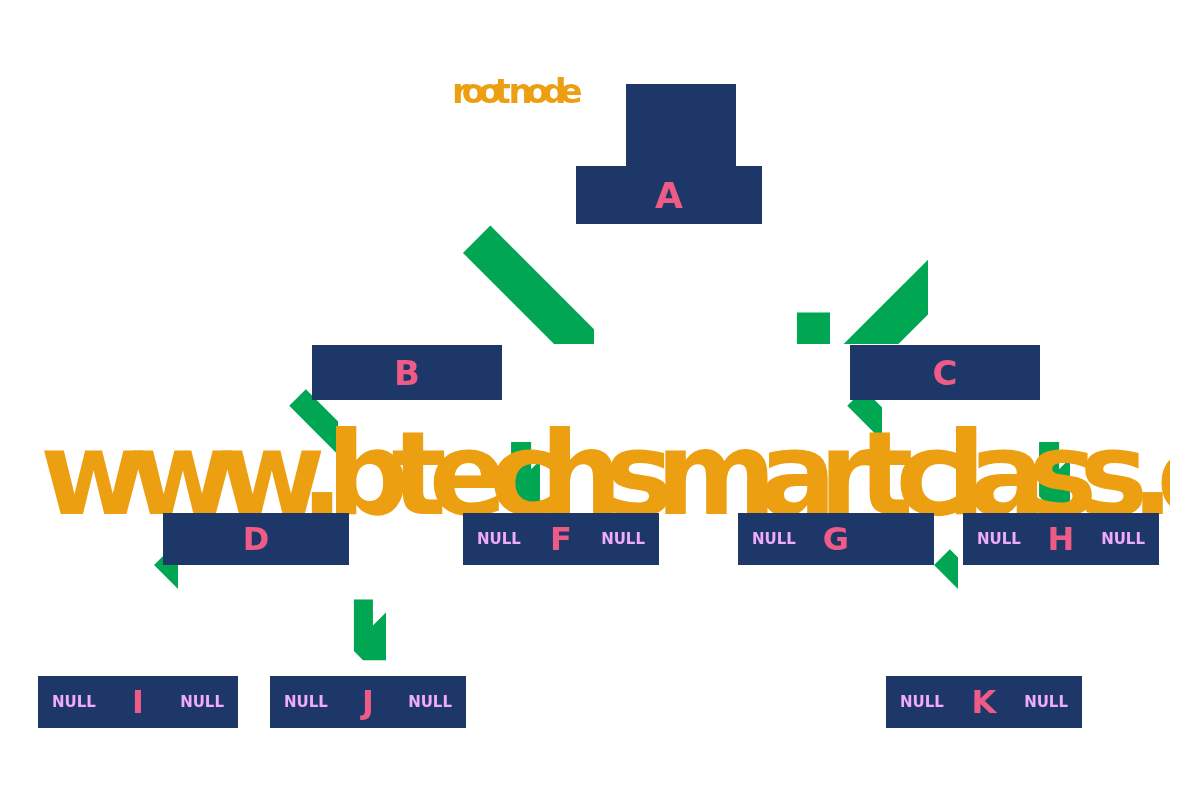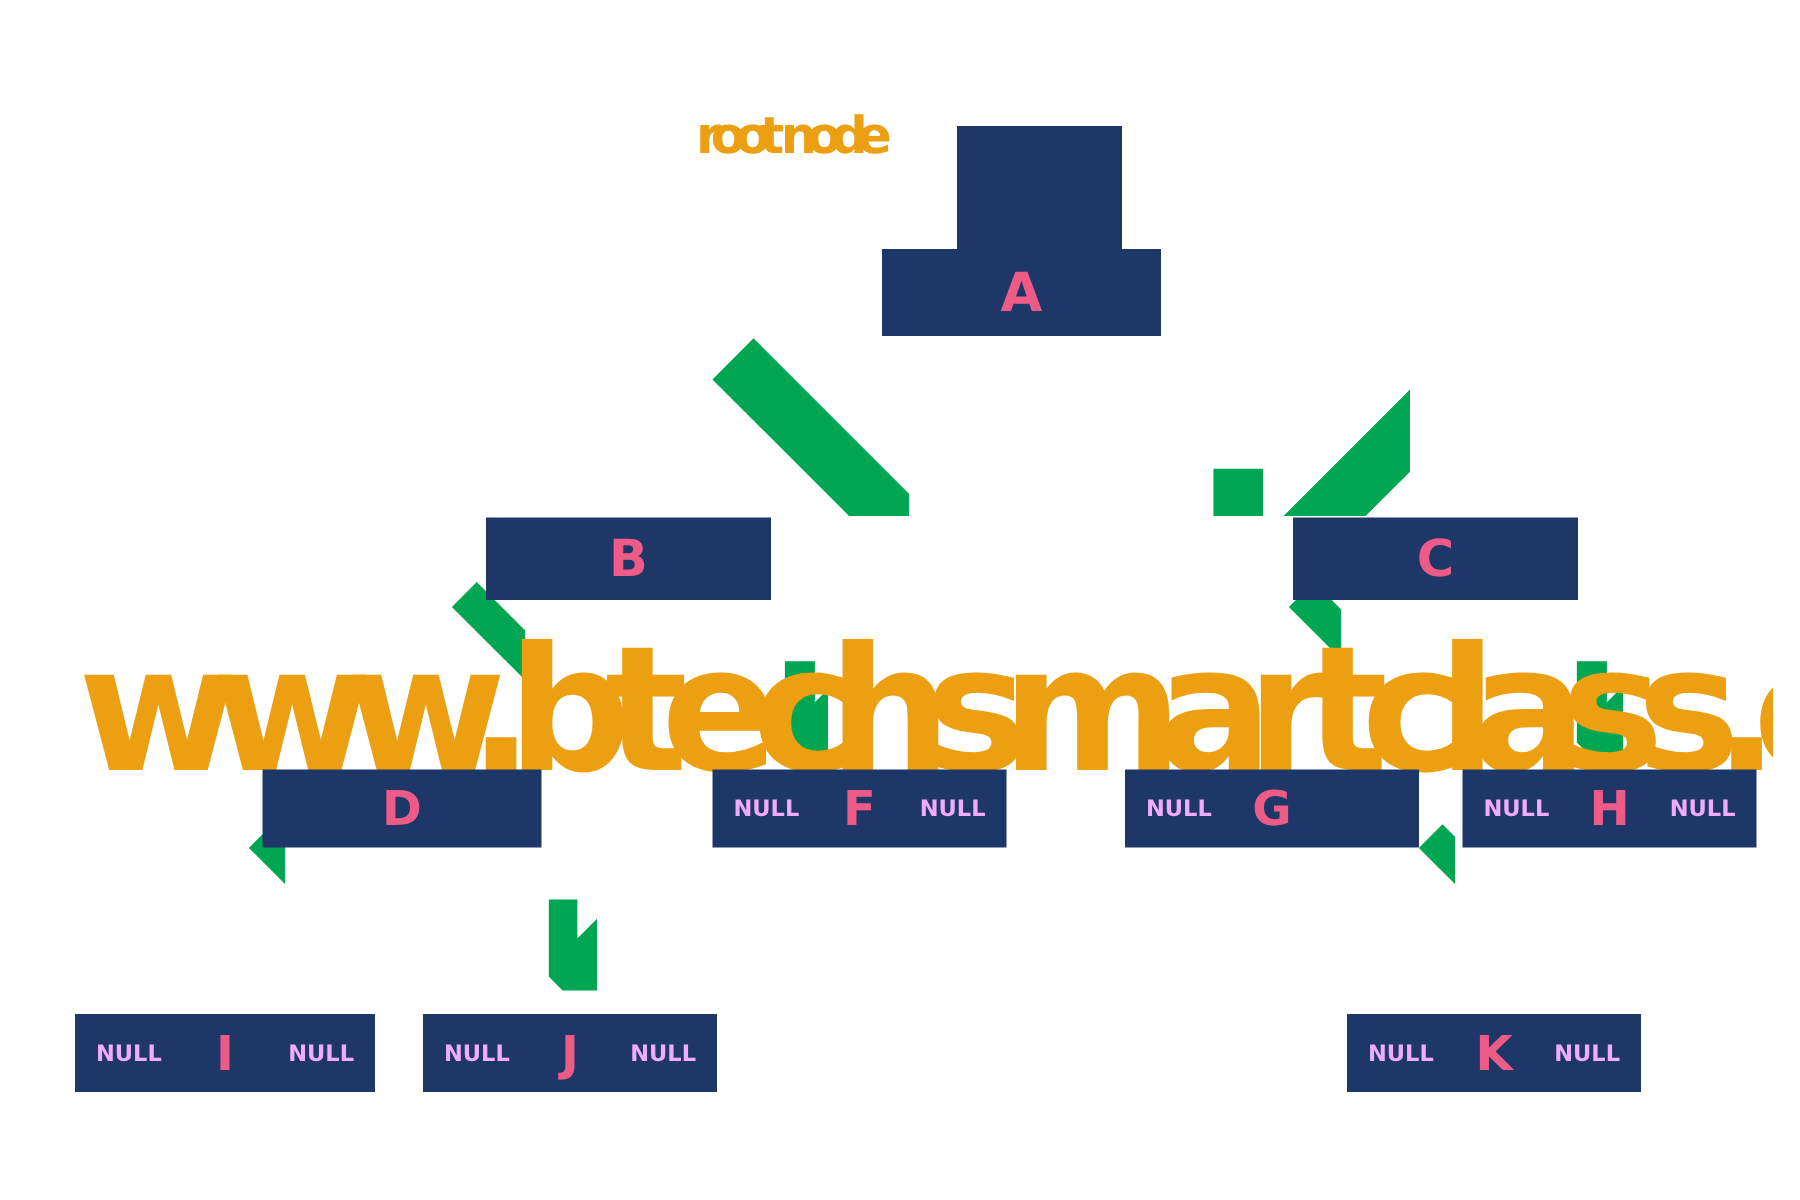--- a/index.html
+++ b/index.html
@@ -5,21 +5,21 @@
   html,body{margin:0;padding:0;}
   body{
     width:1200px;height:800px;
     background:#ffffff;
     font-family:"Liberation Sans", sans-serif;
     overflow:hidden;
   }
   #stage{position:relative;width:1200px;height:800px;overflow:hidden;}
 
   
-  .layer{position:absolute;left:12px;top:0;width:963px;height:800px;}
+  .layer{position:absolute;left:0;top:0;width:963px;height:800px;}
   #arrow-layer{z-index:2;}
   #watermark-layer{z-index:3;}
   #node-layer{z-index:4;}
   #roothint-layer{z-index:5;}
 
   
   .arrow{
     position:absolute;
     color:#00a651;
     line-height:0.78;

